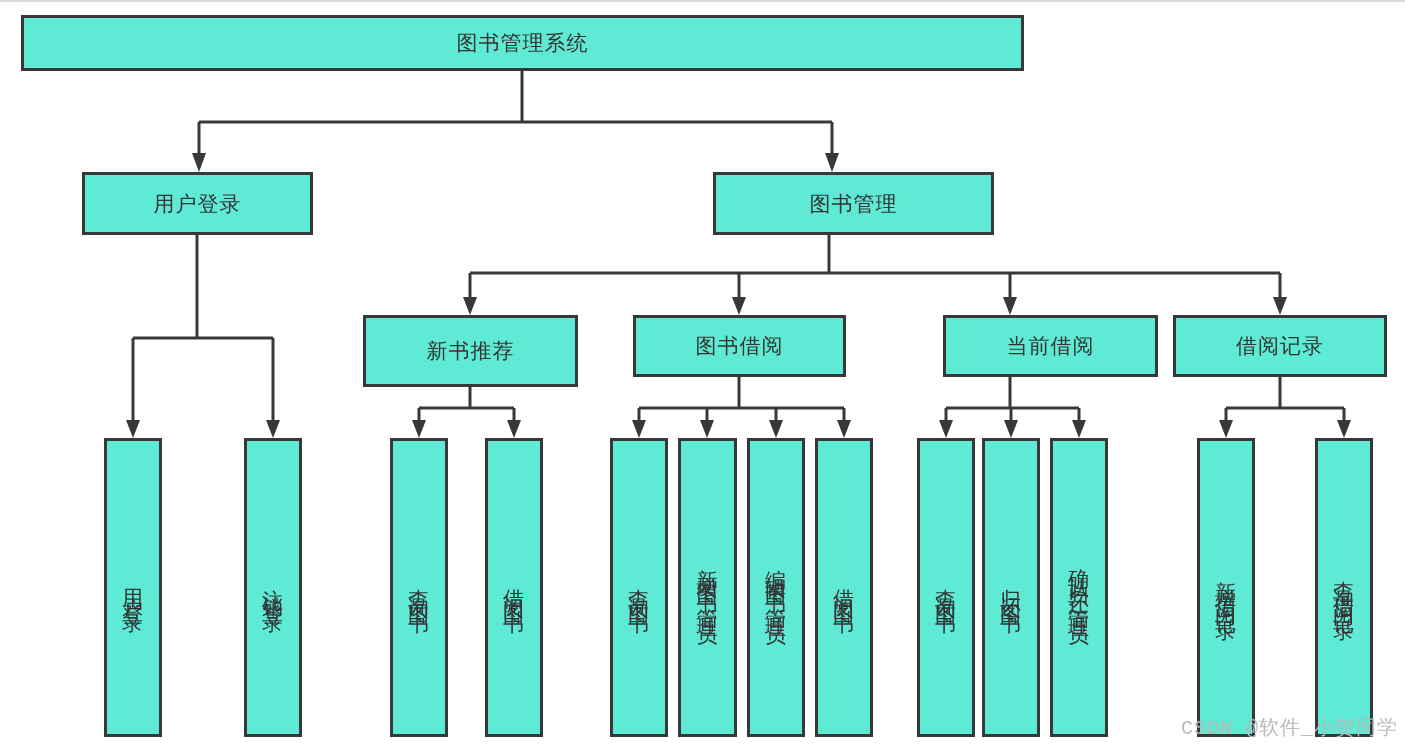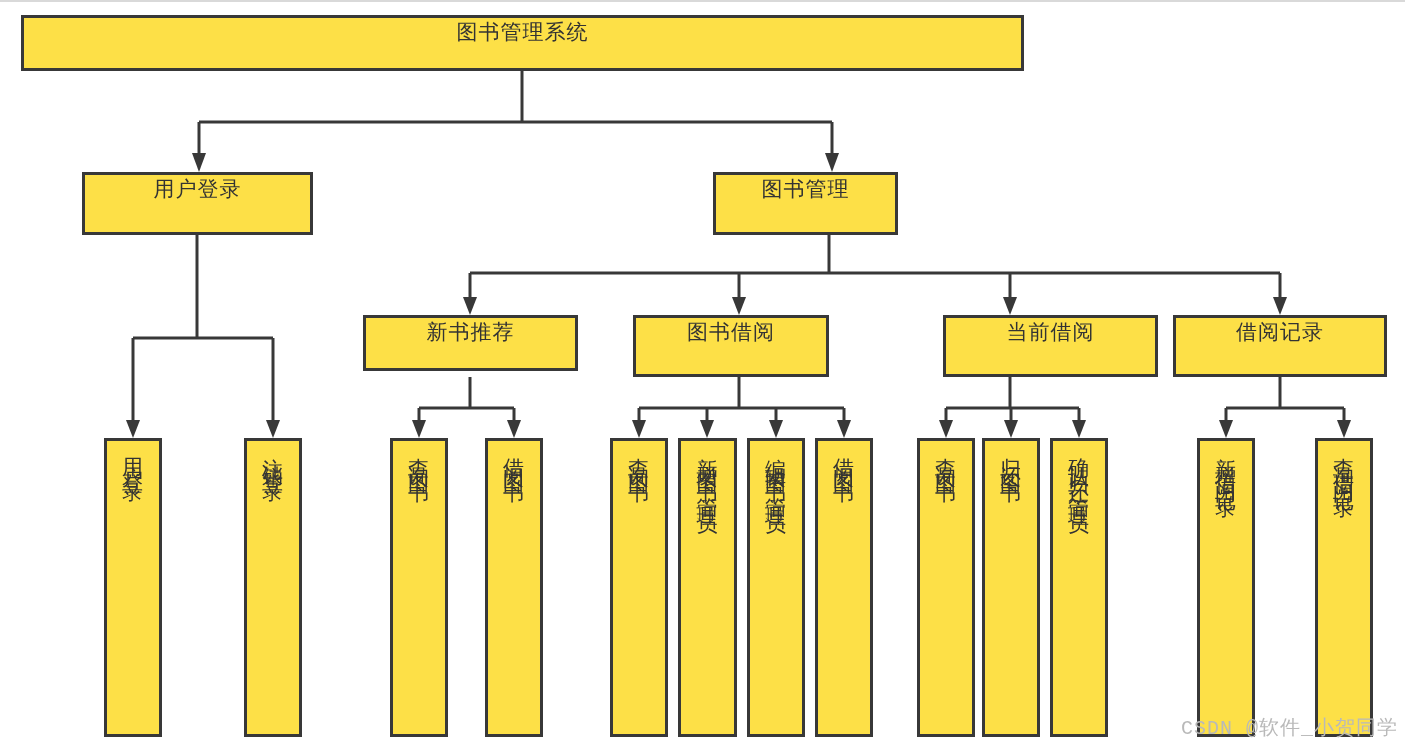--- a/index.html
+++ b/index.html
@@ -21,23 +21,24 @@
     left: 0;
     top: 0;
     width: 1405px;
     height: 747px;
     z-index: 1;
   }
   .box {
     position: absolute;
     box-sizing: border-box;
     border: 3px solid #383838;
-    background: #fde047;
+    background: #5eead4;
     color: #333333;
     display: flex;
+    align-items: center;
     justify-content: center;
     z-index: 2;
   }
   .hbox {
     font-size: 21px;
     letter-spacing: 1px;
     white-space: nowrap;
   }
   .vbox span {
     writing-mode: vertical-rl;
@@ -133,28 +134,28 @@
     </g>
   </svg>
 
   <div class="box hbox" style="left:21px; top:13px; width:1003px; height:56px;">
     <span>图书管理系统</span>
   </div>
 
   <div class="box hbox" style="left:82px; top:170px; width:231px; height:63px;">
     <span>用户登录</span>
   </div>
-  <div class="box hbox" style="left:713px; top:170px; width:185px; height:63px;">
+  <div class="box hbox" style="left:713px; top:170px; width:281px; height:63px;">
     <span>图书管理</span>
   </div>
 
-  <div class="box hbox" style="left:363px; top:313px; width:215px; height:56px;">
+  <div class="box hbox" style="left:363px; top:313px; width:215px; height:72px;">
     <span>新书推荐</span>
   </div>
-  <div class="box hbox" style="left:633px; top:313px; width:196px; height:62px;">
+  <div class="box hbox" style="left:633px; top:313px; width:213px; height:62px;">
     <span>图书借阅</span>
   </div>
   <div class="box hbox" style="left:903px; top:313px; width:215px; height:62px;margin-left:40px;">
     <span>当前借阅</span>
   </div>
   <div class="box hbox" style="left:1173px; top:313px; width:214px; height:62px;">
     <span>借阅记录</span>
   </div>
 
   <div class="box vbox" style="left:104px; top:436px; width:58px; height:299px;">

